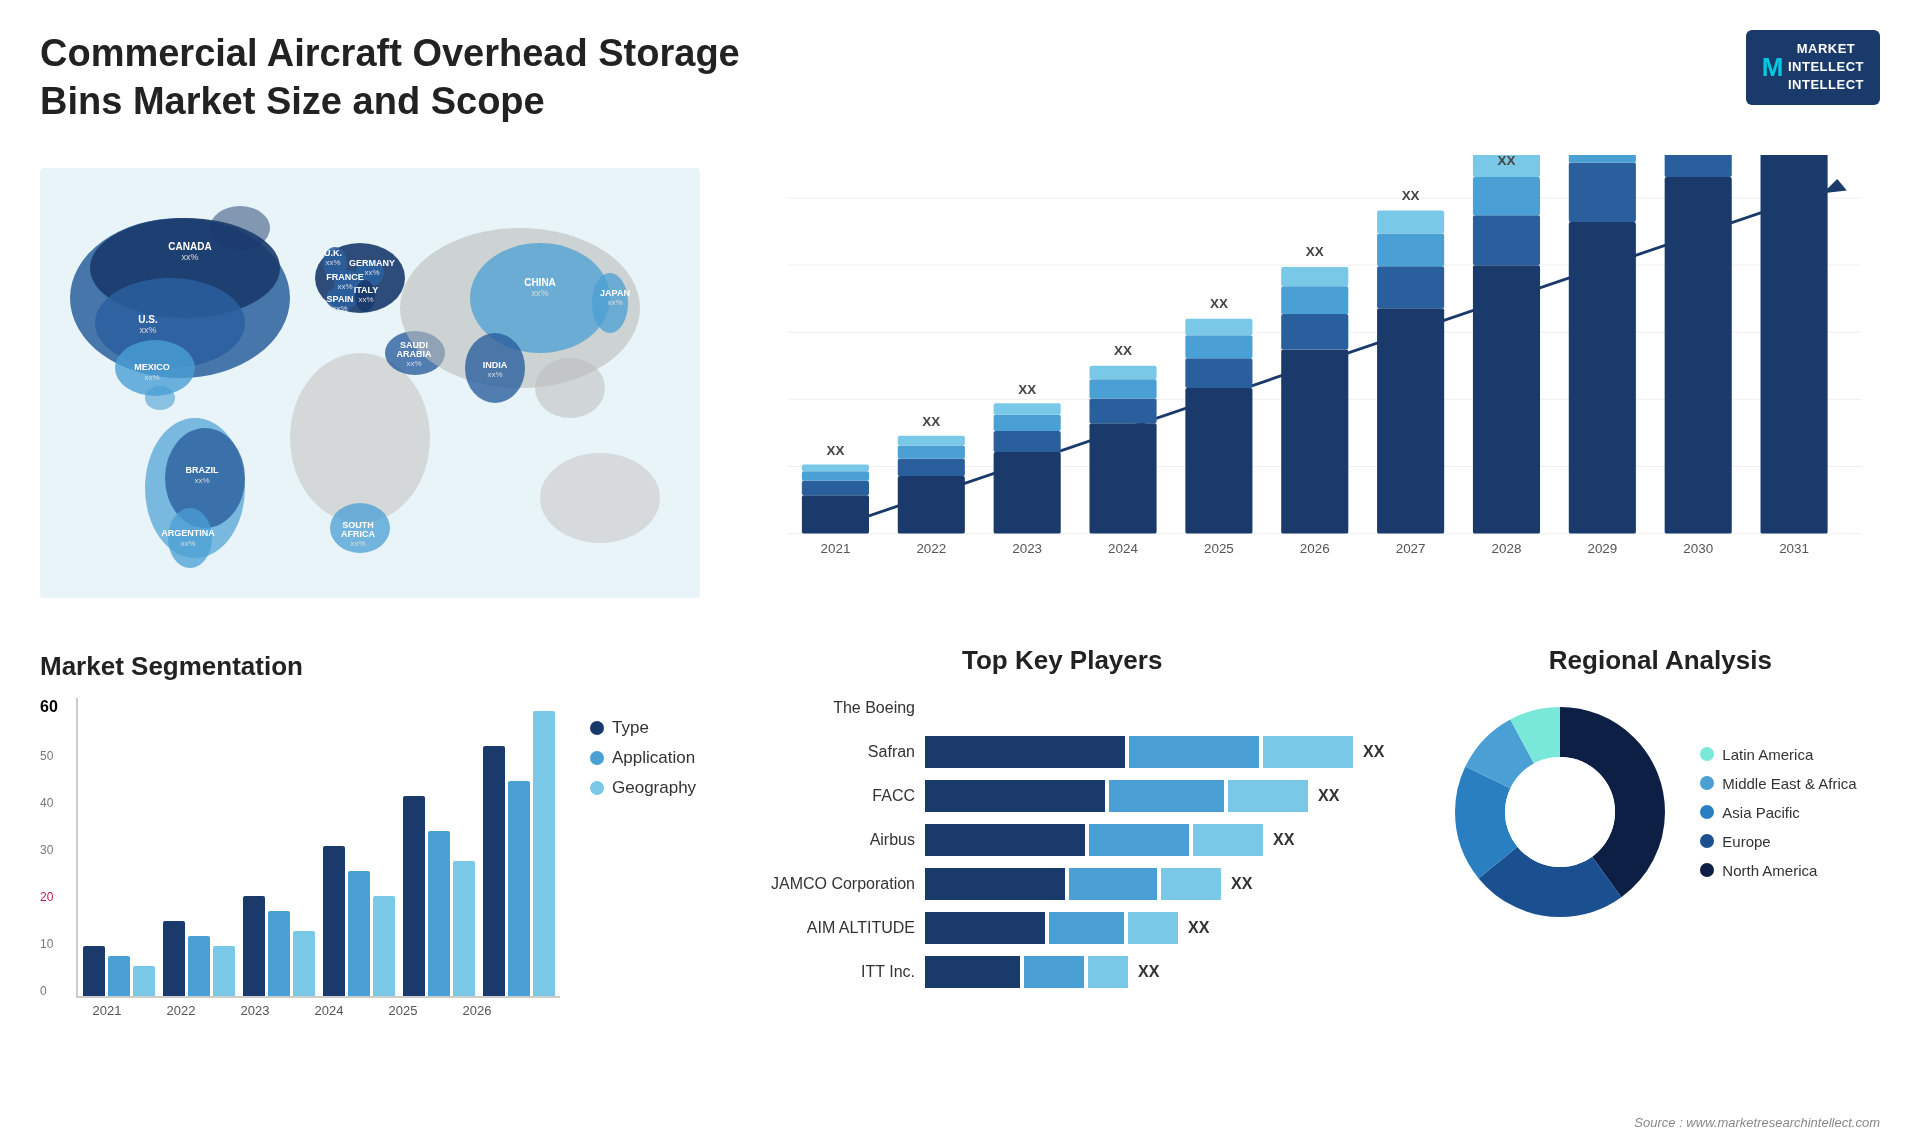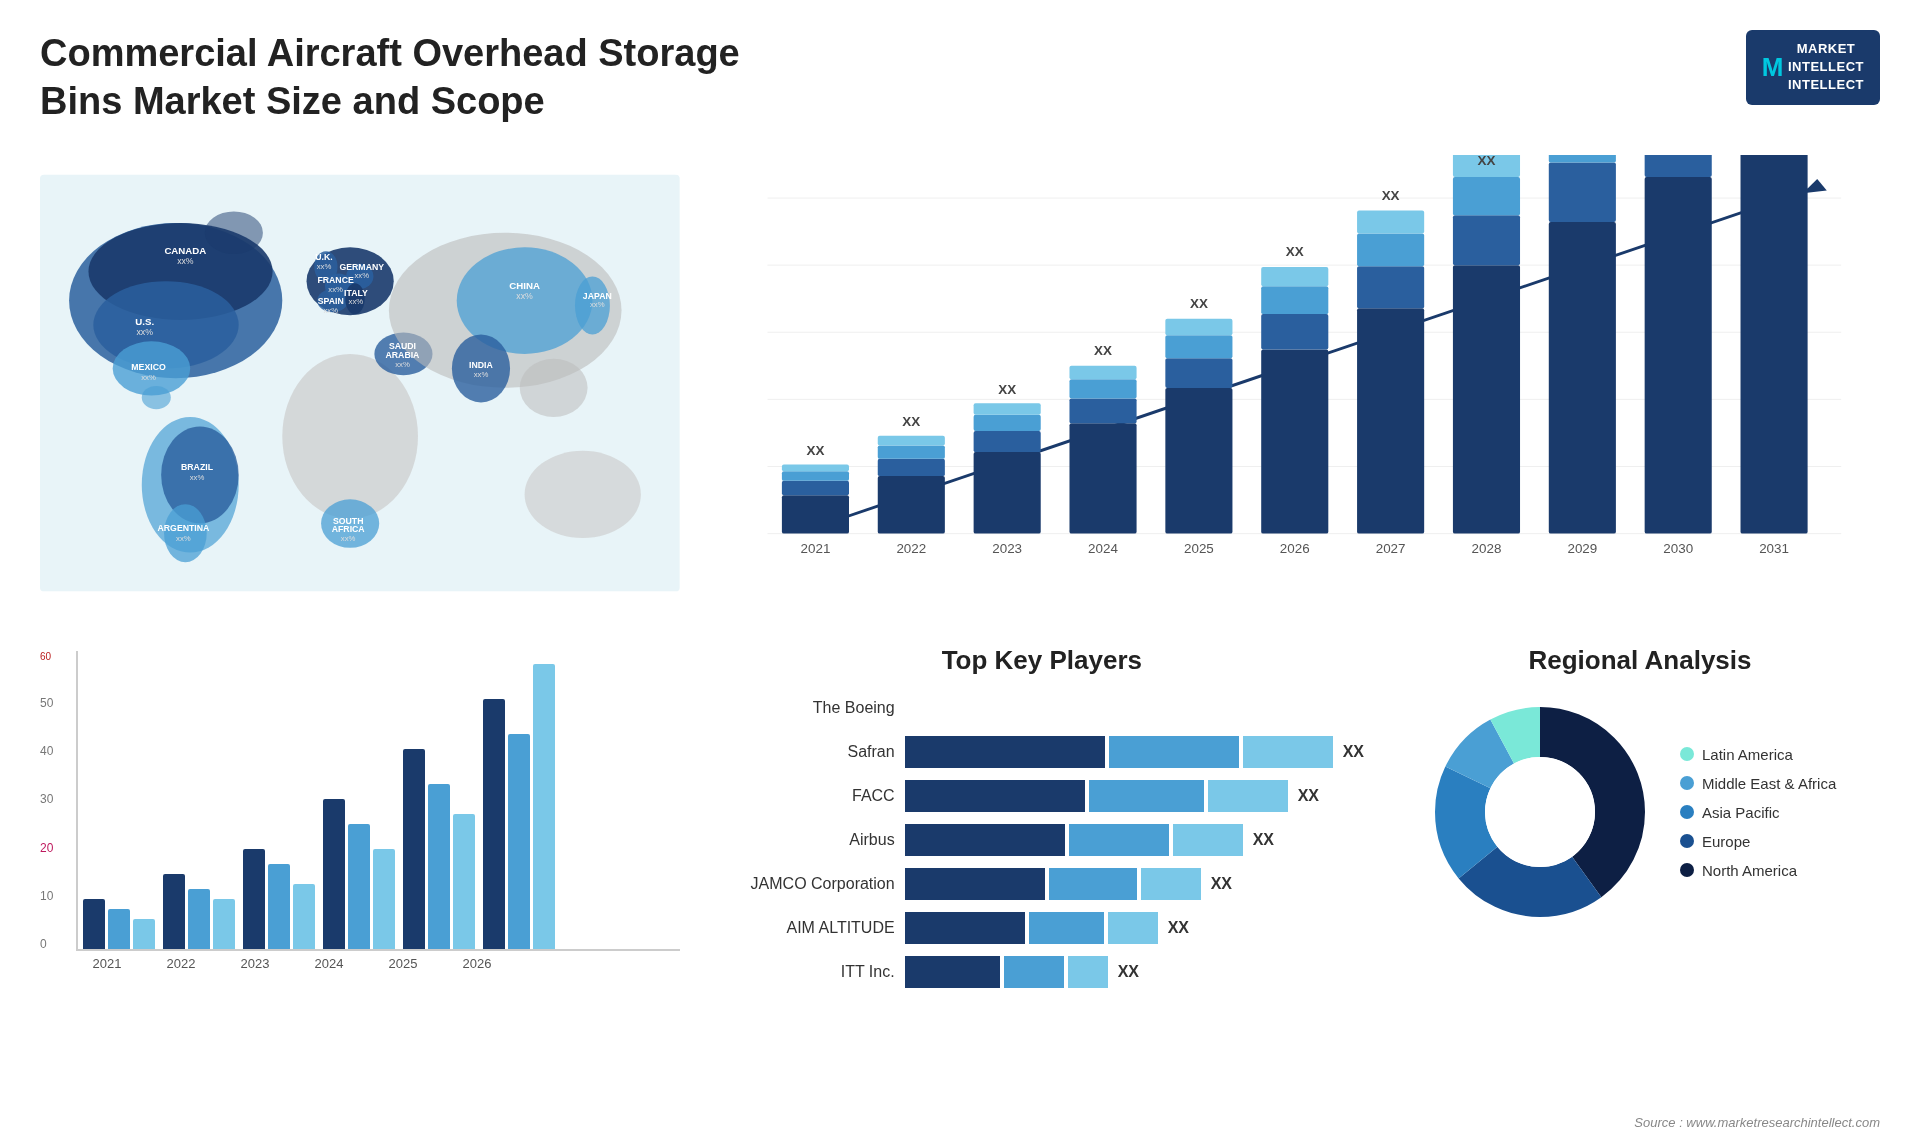--- a/index.html
+++ b/index.html
@@ -268,33 +268,34 @@
           <text x="500" y="118" font-size="10" font-weight="bold" fill="#fff" text-anchor="middle">CHINA</text>
           <text x="500" y="128" font-size="9" fill="#ddd" text-anchor="middle">xx%</text>
           <text x="455" y="200" font-size="9" font-weight="bold" fill="#fff" text-anchor="middle">INDIA</text>
           <text x="455" y="209" font-size="8" fill="#ddd" text-anchor="middle">xx%</text>
           <text x="575" y="128" font-size="9" font-weight="bold" fill="#fff" text-anchor="middle">JAPAN</text>
           <text x="575" y="137" font-size="8" fill="#ddd" text-anchor="middle">xx%</text>
         </svg>
       </div>
 
       <div style="height:490px; padding: 10px 0;">
+        <div class="section-title">Market Segmentation</div>
         <div style="display:flex; gap:30px;">
 
           <div style="flex:1; position:relative;">
             <div class="seg-wrapper">
 
               <div style="position:absolute; left:0; top:0; height:300px; display:flex; flex-direction:column-reverse; justify-content:space-between; width:28px;">
                 <span style="font-size:12px;color:#777;">0</span>
                 <span style="font-size:12px;color:#777;">10</span>
                 <span style="font-size:12px;color:#be185d;">20</span>
                 <span style="font-size:12px;color:#777;">30</span>
                 <span style="font-size:12px;color:#777;">40</span>
                 <span style="font-size:12px;color:#777;">50</span>
-                <span style="font-size:10px;color:#b91c1c;">60</span>
+                <span style="font-size:16px;color:#000000;font-weight:bold;">60</span>
               </div>
               <div style="flex:1; border-left:2px solid #ccc; border-bottom:2px solid #ccc; height:300px; display:flex; align-items:flex-end; gap:8px; padding: 0 5px;">
 
                 <div class="seg-group">
                   <div class="seg-bar" style="height:50px; background:#1a3a6b;"></div>
                   <div class="seg-bar" style="height:40px; background:#4a9fd4;"></div>
                   <div class="seg-bar" style="height:30px; background:#7ac8e8;"></div>
                 </div>
 
                 <div class="seg-group">
@@ -332,20 +333,34 @@
             <div style="display:flex; gap:8px; padding-left:34px; margin-top:5px;">
               <div style="width:66px; text-align:center; font-size:13px; color:#555;">2021</div>
               <div style="width:66px; text-align:center; font-size:13px; color:#555;">2022</div>
               <div style="width:66px; text-align:center; font-size:13px; color:#555;">2023</div>
               <div style="width:66px; text-align:center; font-size:13px; color:#555;">2024</div>
               <div style="width:66px; text-align:center; font-size:13px; color:#555;">2025</div>
               <div style="width:66px; text-align:center; font-size:13px; color:#555;">2026</div>
             </div>
           </div>
 
+          <div style="width:160px; padding-top:20px;">
+            <div class="legend-item">
+              <div class="legend-dot" style="background:#1a3a6b;"></div>
+              <span>Type</span>
+            </div>
+            <div class="legend-item" style="margin-top:10px;">
+              <div class="legend-dot" style="background:#4a9fd4;"></div>
+              <span>Application</span>
+            </div>
+            <div class="legend-item" style="margin-top:10px;">
+              <div class="legend-dot" style="background:#7ac8e8;"></div>
+              <span>Geography</span>
+            </div>
+          </div>
         </div>
       </div>
 
     </div>
 
     <div style="flex:1; display:flex; flex-direction:column; gap:10px;">
 
       <div style="height:480px; padding:10px 20px 10px 10px;">
         <svg viewBox="0 0 1200 450" style="width:100%; height:100%;">
 

